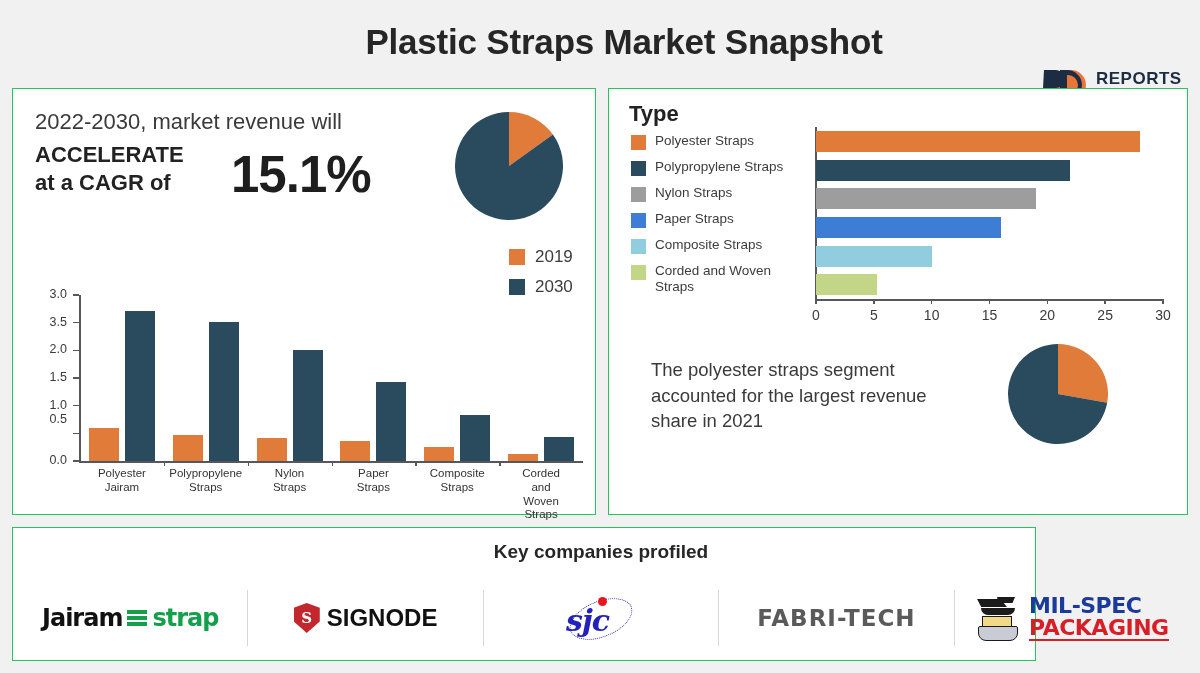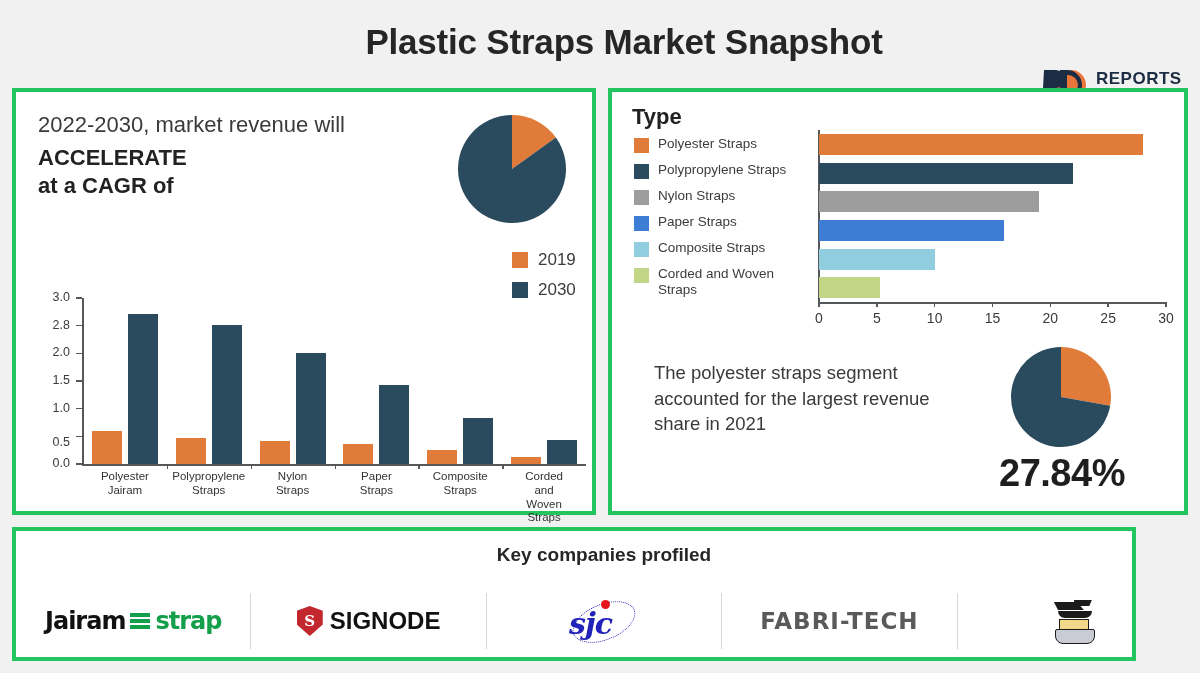--- a/index.html
+++ b/index.html
@@ -26,26 +26,26 @@
     width:150px;height:46px;
     display:flex;align-items:center;gap:6px;margin-top:48px;
   }
   .logo-mark{position:relative;width:50px;height:38px;flex:none;}
   .logo-text{display:flex;flex-direction:column;line-height:1.0;}
   .logo-reports{font-size:17px;font-weight:bold;color:#1b2c43;letter-spacing:0.5px;}
   .logo-anddata{font-size:13.5px;font-weight:bold;color:#5bc8f5;letter-spacing:0.5px;}
 
   
   .panel{
-    position:absolute;background:#ffffff;border:4px solid #22c55e;
+    position:absolute;background:#ffffff;border:1px solid #22c55e;
     box-sizing:border-box;
   }
   #panel-left{left:12px;top:88px;width:584px;height:427px;}
   #panel-right{left:608px;top:88px;width:580px;height:427px;}
-  #panel-bottom{left:12px;top:527px;width:1124px;height:134px;}
+  #panel-bottom{left:12px;top:527px;width:1024px;height:134px;}
 
   
   .lead-line{
     position:absolute;left:22px;top:20px;
     font-size:22px;color:#3a3a3a;font-weight:normal;
   }
   .accel{
     position:absolute;left:22px;top:52px;
     font-size:22px;font-weight:bold;color:#222;line-height:1.28;
     width:230px;
@@ -180,20 +180,21 @@
     </div>
   </div>
 </div>
 
 <div class="panel" id="panel-left">
   <div class="lead-line">2022-2030, market revenue will</div>
   <div class="accel">
     <div>ACCELERATE</div>
     <div>at a CAGR of</div>
   </div>
+  <div class="cagr-num">15.1%</div>
 
   <div class="pie-top">
     <svg id="pie-top-svg" width="110" height="110" viewBox="0 0 110 110">
         <path d="M 55 55 L 55 1 A 54 54 0 0 1 98.88548487938706 23.534714097896895 Z" fill="#e07b39"></path>
         <path d="M 55 55 L 98.88548487938706 23.534714097896895 A 54 54 0 1 1 55.000000000000036 1 Z" fill="#2a4a5e"></path>
       </svg>
   </div>
 
   <div class="legend-top" id="legend-top">
       <div class="lg-row">
@@ -206,29 +207,29 @@
       </div>
     </div>
 
   <div id="vbar">
     <div class="vb-axis-v"></div>
     <div class="vb-axis-h"></div>
     <div id="vb-yticks">
         <div class="vb-tick" style="top: 169.25px;"></div>
         <div class="vb-ylabel" style="top: 162px; left: 4px;">0.0</div>
         <div class="vb-tick" style="top: 141.583px;"></div>
-        <div class="vb-ylabel" style="top: 141px; left: 4px;">0.5</div>
+        <div class="vb-ylabel" style="top: 121px; left: 4px;">0.5</div>
         <div class="vb-tick" style="top: 113.917px;"></div>
         <div class="vb-ylabel" style="top: 106.667px; left: 4px;">1.0</div>
         <div class="vb-tick" style="top: 86.25px;"></div>
         <div class="vb-ylabel" style="top: 79px; left: 4px;">1.5</div>
         <div class="vb-tick" style="top: 58.5833px;"></div>
         <div class="vb-ylabel" style="top: 51.3333px; left: 4px;">2.0</div>
         <div class="vb-tick" style="top: 30.9167px;"></div>
-        <div class="vb-ylabel" style="top: 23.6667px; left: 4px;">2.8</div>
+        <div class="vb-ylabel" style="top: 23.6667px; left: 4px;">3.5</div>
         <div class="vb-tick" style="top: 3.25px;"></div>
         <div class="vb-ylabel" style="top: -4px; left: 4px;">3.0</div>
       </div>
     <div class="vb-plot" id="vb-plot">
         <div class="vb-bar" style="left: 8.91667px; width: 30px; height: 33.2px; background: rgb(224, 123, 57);"></div>
         <div class="vb-bar" style="left: 44.9167px; width: 30px; height: 150.507px; background: rgb(42, 74, 94);"></div>
         <div class="vb-bar" style="left: 92.75px; width: 30px; height: 26.0067px; background: rgb(224, 123, 57);"></div>
         <div class="vb-bar" style="left: 128.75px; width: 30px; height: 139.44px; background: rgb(42, 74, 94);"></div>
         <div class="vb-bar" style="left: 176.583px; width: 30px; height: 23.24px; background: rgb(224, 123, 57);"></div>
         <div class="vb-bar" style="left: 212.583px; width: 30px; height: 110.667px; background: rgb(42, 74, 94);"></div>
@@ -321,21 +322,20 @@
       </div>
   </div>
 
   <div class="note-text">The polyester straps segment accounted for the largest revenue share in 2021</div>
   <div class="pie-bot">
     <svg id="pie-bot-svg" width="102" height="102" viewBox="0 0 102 102">
         <path d="M 51 51 L 51 1 A 50 50 0 0 1 100.20606722727726 59.87484918320706 Z" fill="#e07b39"></path>
         <path d="M 51 51 L 100.20606722727726 59.87484918320706 A 50 50 0 1 1 50.99999999999999 1 Z" fill="#2a4a5e"></path>
       </svg>
   </div>
-  <div class="pie-bot-num">27.84%</div>
 </div>
 
 <div class="panel" id="panel-bottom">
   <div class="kc-title">Key companies profiled</div>
   <div class="kc-strip">
 
     <div class="kc-cell">
       <div class="lg-jairam">
         <span class="w1">Jairam</span>
         <span class="bars">
@@ -368,18 +368,22 @@
 
     <div class="kc-cell">
       <div class="lg-mil">
         <span class="pic">
           <i class="ship"></i>
             <i class="ship2"></i>
             <i class="boat"></i>
             <i class="box"></i>
             <i class="bag"></i>
         </span>
+        <span class="wt">
+          <span class="t1">MIL-SPEC</span>
+          <span class="t2">PACKAGING</span>
+        </span>
 
       </div>
     </div>
 
   </div>
 </div>
 
 </body></html>

